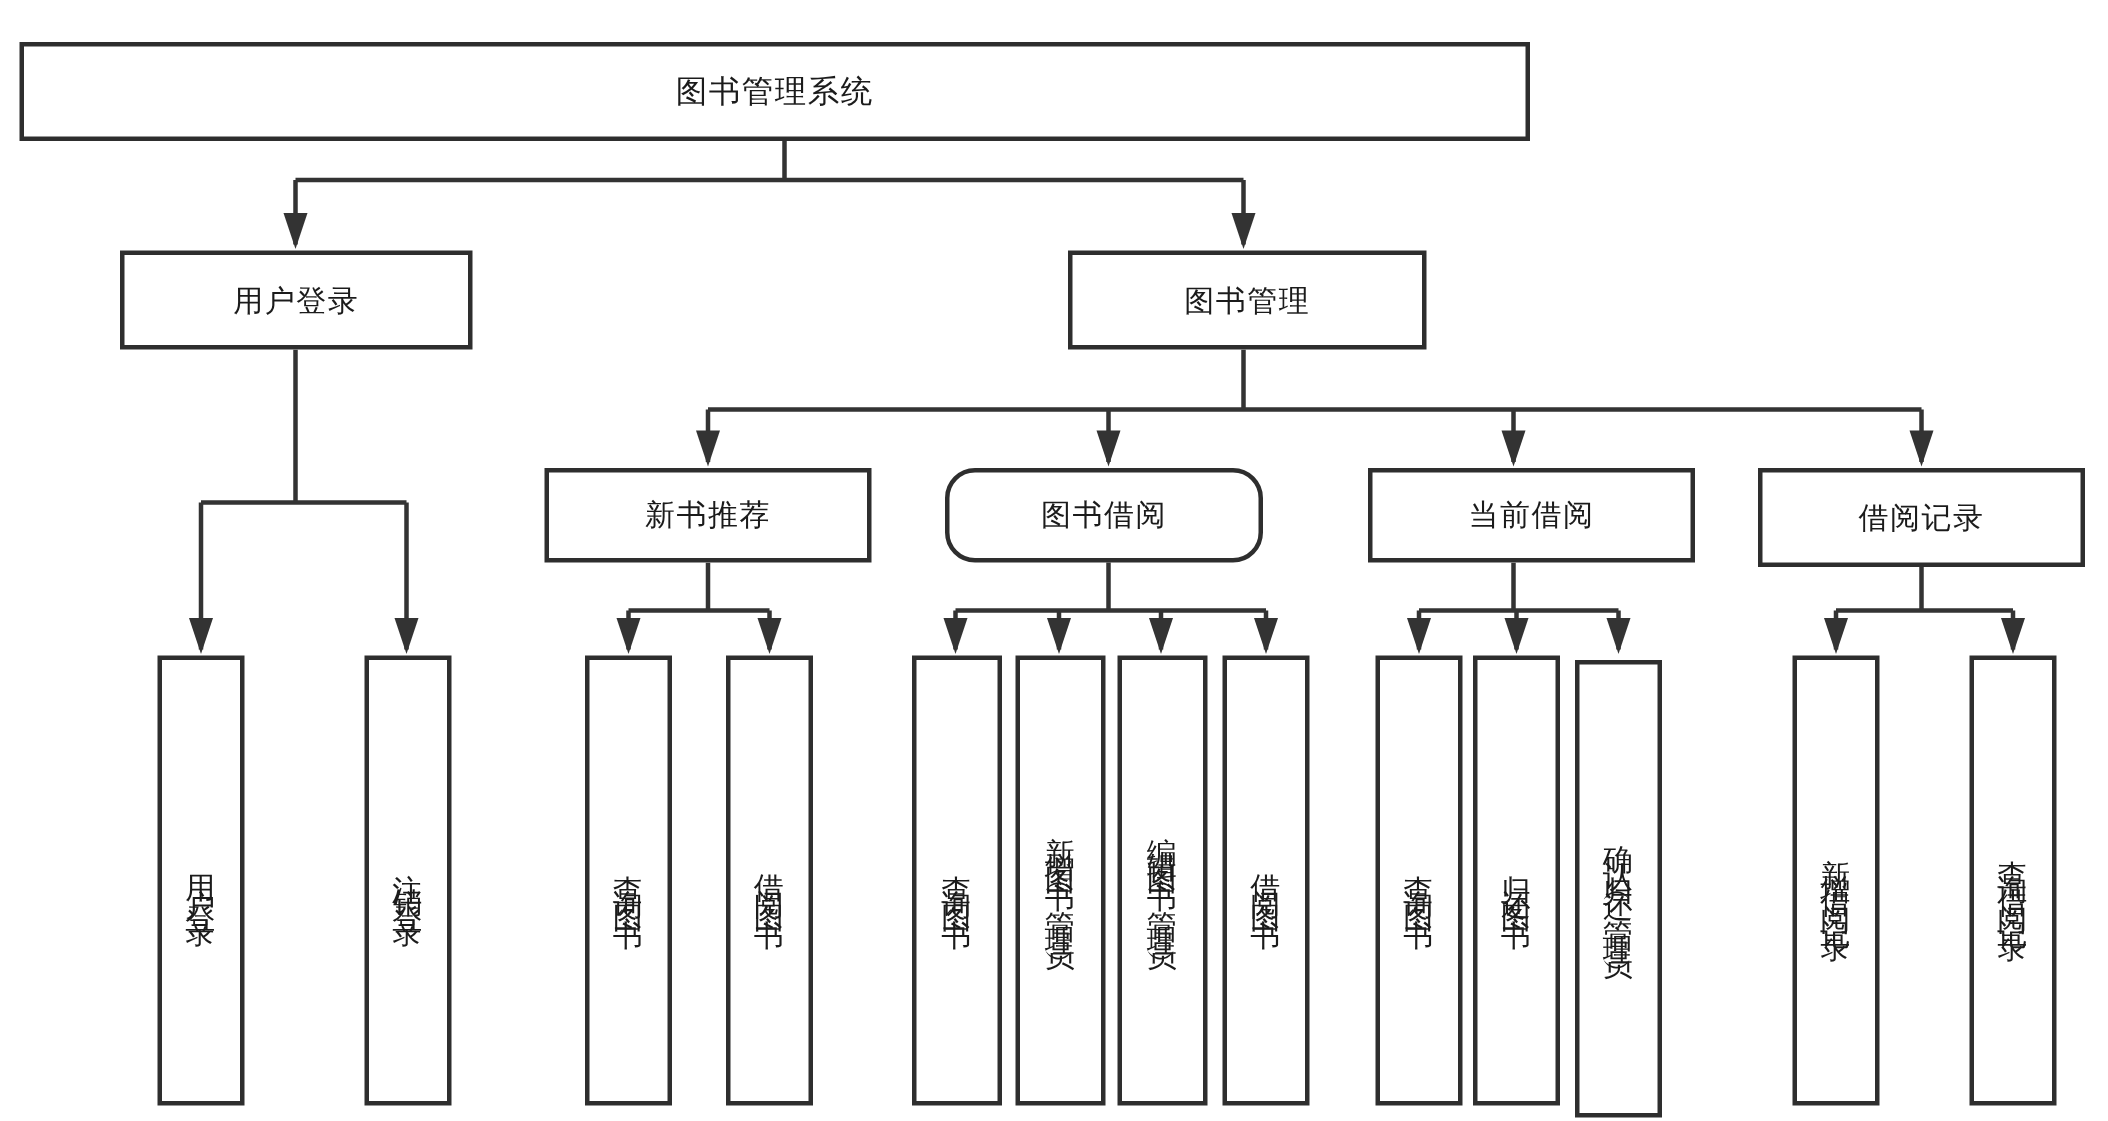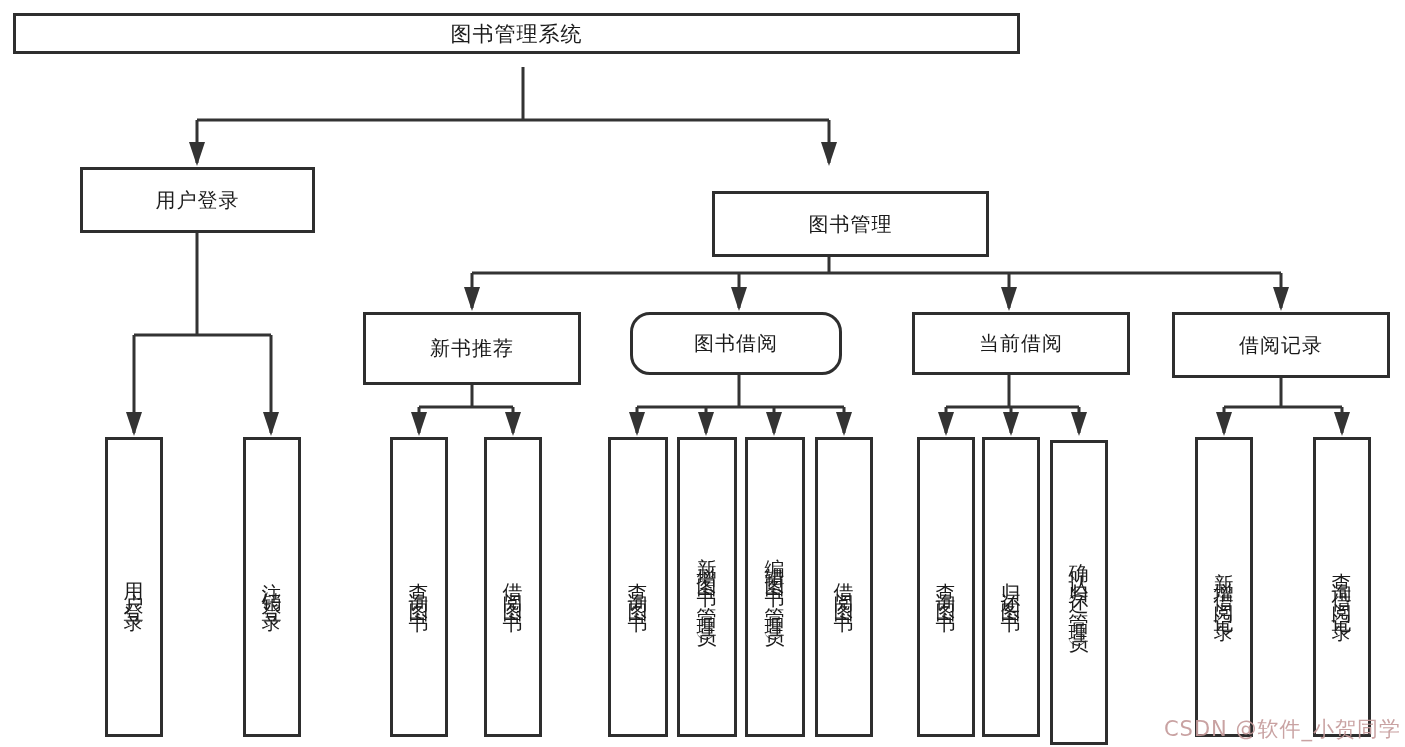--- a/index.html
+++ b/index.html
@@ -87,32 +87,32 @@
       <polygon points="774,436 766,412 782,412"></polygon>
       <polygon points="844,436 836,412 852,412"></polygon>
       <polygon points="946,436 938,412 954,412"></polygon>
       <polygon points="1011,436 1003,412 1019,412"></polygon>
       <polygon points="1079,436 1071,412 1087,412"></polygon>
       <polygon points="1224,436 1216,412 1232,412"></polygon>
       <polygon points="1342,436 1334,412 1350,412"></polygon>
     </g>
   </svg>
 
-  <div class="node root" style="left:13px; top:13px; width:1007px; height:41px;">
+  <div class="node root" style="left:13px; top:28px; width:1007px; height:66px;">
     <span>图书管理系统</span>
   </div>
 
   <div class="node hlabel" style="left:80px; top:167px; width:235px; height:66px;">
     <span>用户登录</span>
   </div>
-  <div class="node hlabel" style="left:712px; top:167px; width:277px; height:66px;margin-top:24px;">
+  <div class="node hlabel" style="left:712px; top:167px; width:239px; height:66px;">
     <span>图书管理</span>
   </div>
 
-  <div class="node hlabel" style="left:363px; top:312px; width:218px; height:73px;">
+  <div class="node hlabel" style="left:363px; top:312px; width:218px; height:63px;">
     <span>新书推荐</span>
   </div>
   <div class="node hlabel" style="left:630px; top:312px; width:212px; height:63px;border-radius:20px;">
     <span>图书借阅</span>
   </div>
   <div class="node hlabel" style="left:900px; top:312px; width:218px; height:63px;margin-left:12px;">
     <span>当前借阅</span>
   </div>
   <div class="node hlabel" style="left:1172px; top:312px; width:218px; height:66px;">
     <span>借阅记录</span>
@@ -155,15 +155,14 @@
     <span class="vtext">确认归还（管理员）</span>
   </div>
 
   <div class="node" style="left:1195px; top:437px; width:58px; height:300px;">
     <span class="vtext">新增借阅记录</span>
   </div>
   <div class="node" style="left:1313px; top:437px; width:58px; height:300px;">
     <span class="vtext">查询借阅记录</span>
   </div>
 
-  <div class="watermark">CSDN @软件_小贺同学</div>
 
 </div>
 
 </body></html>

